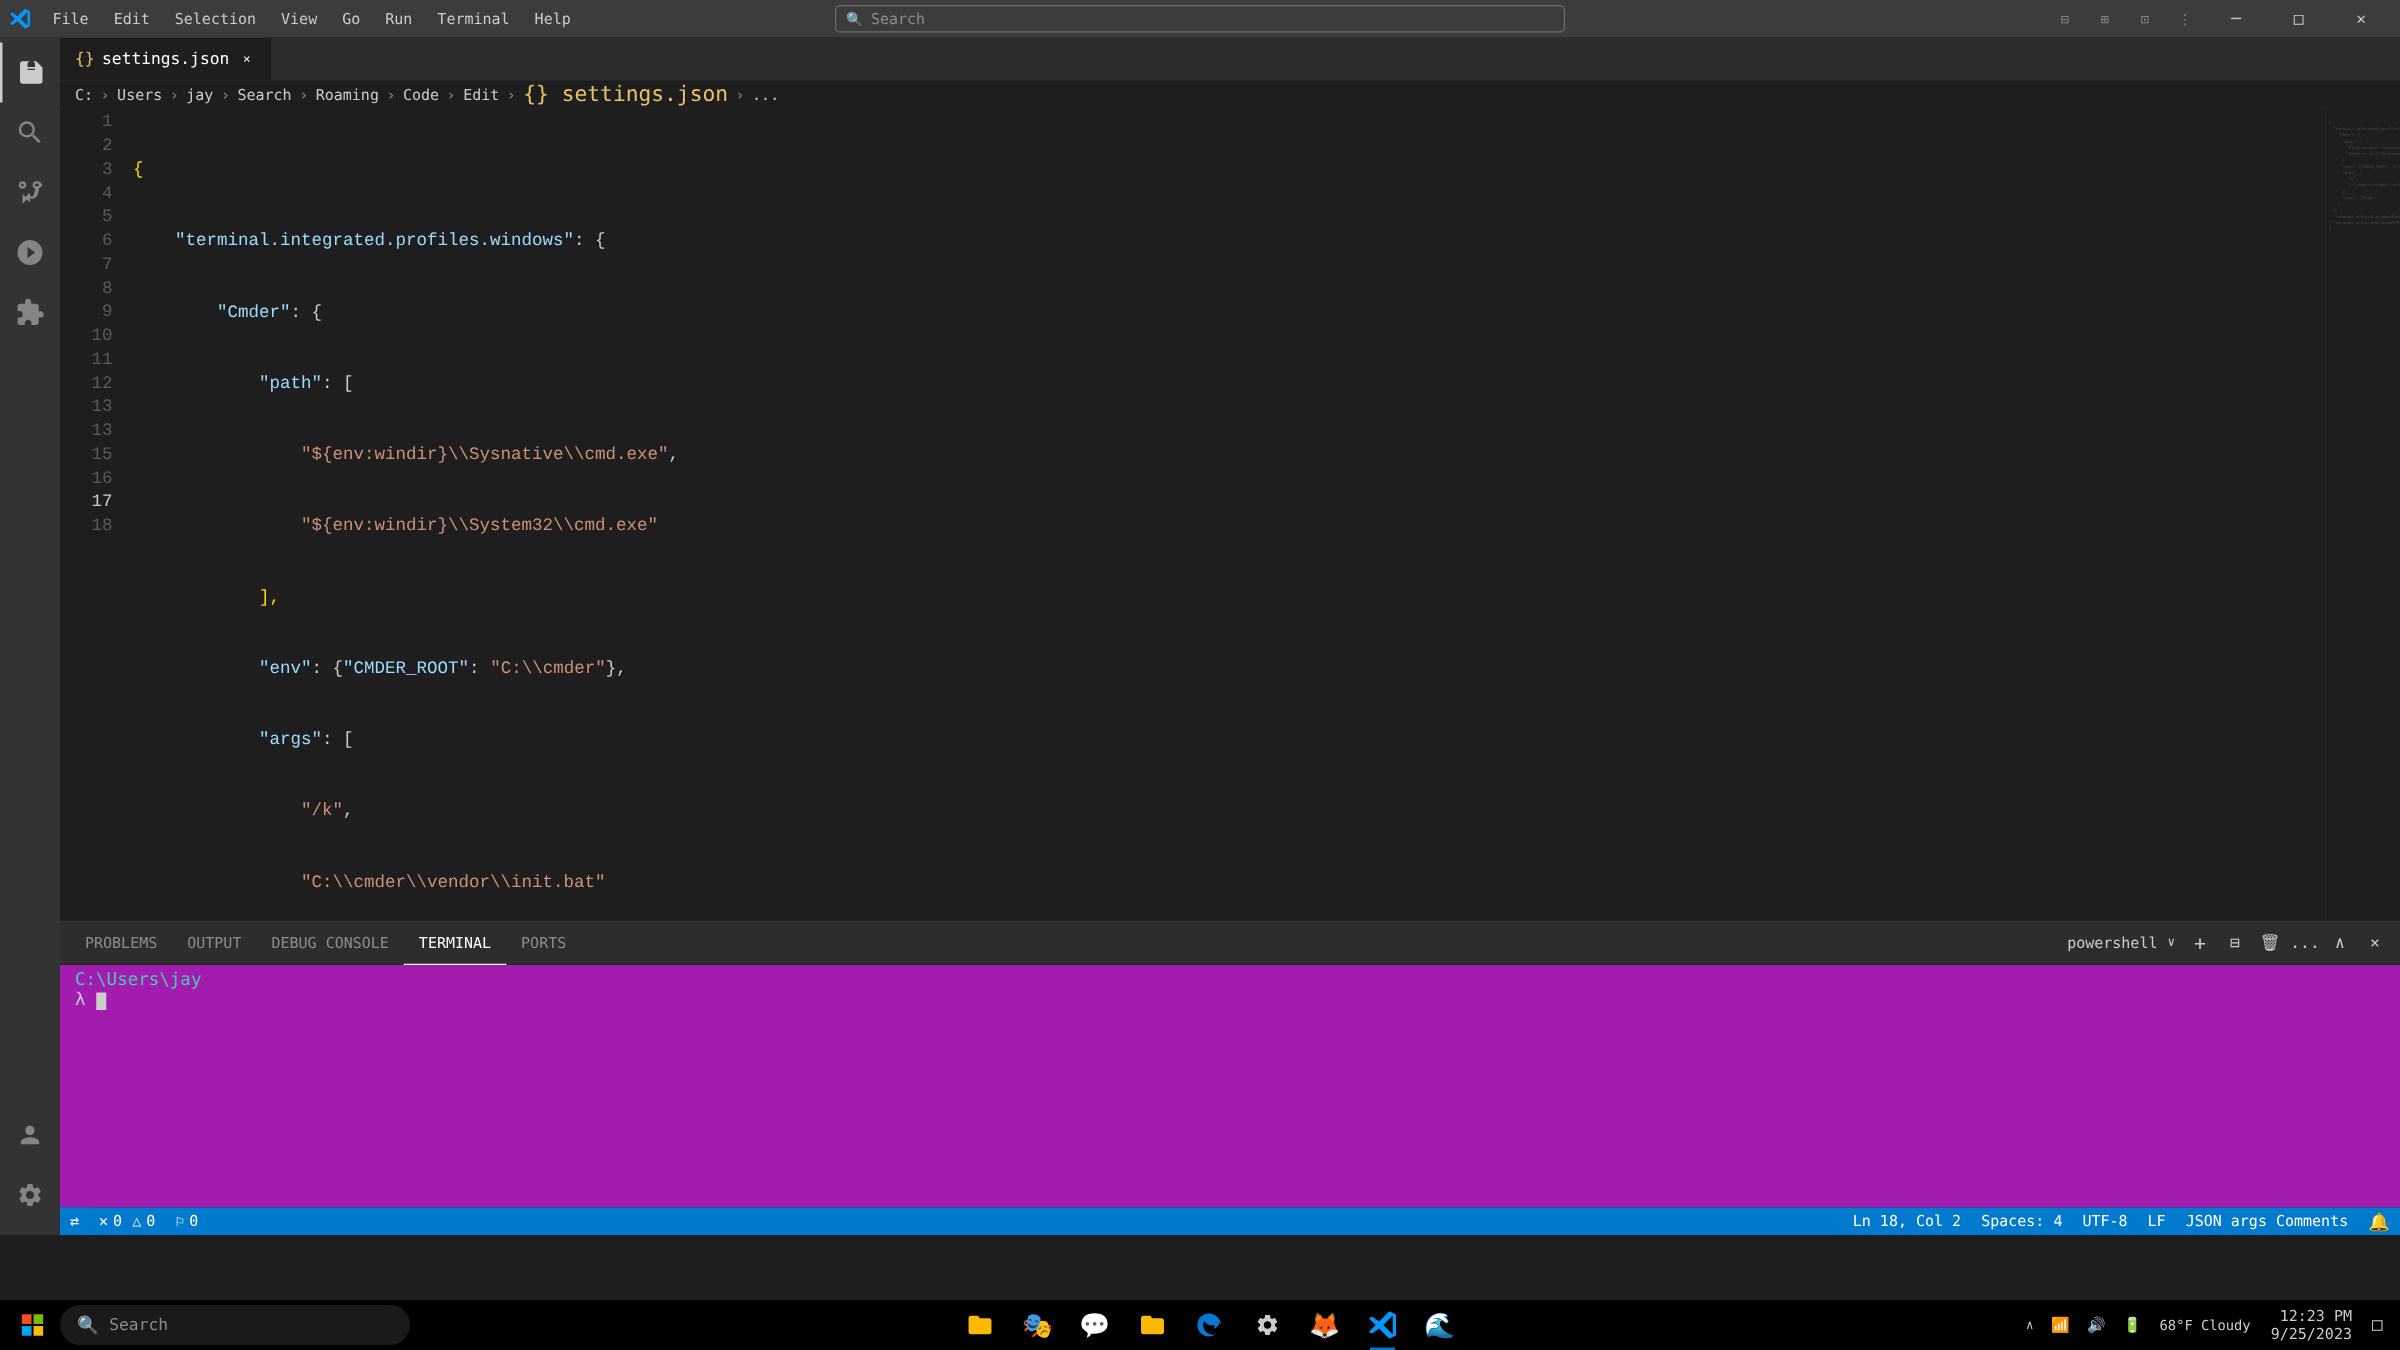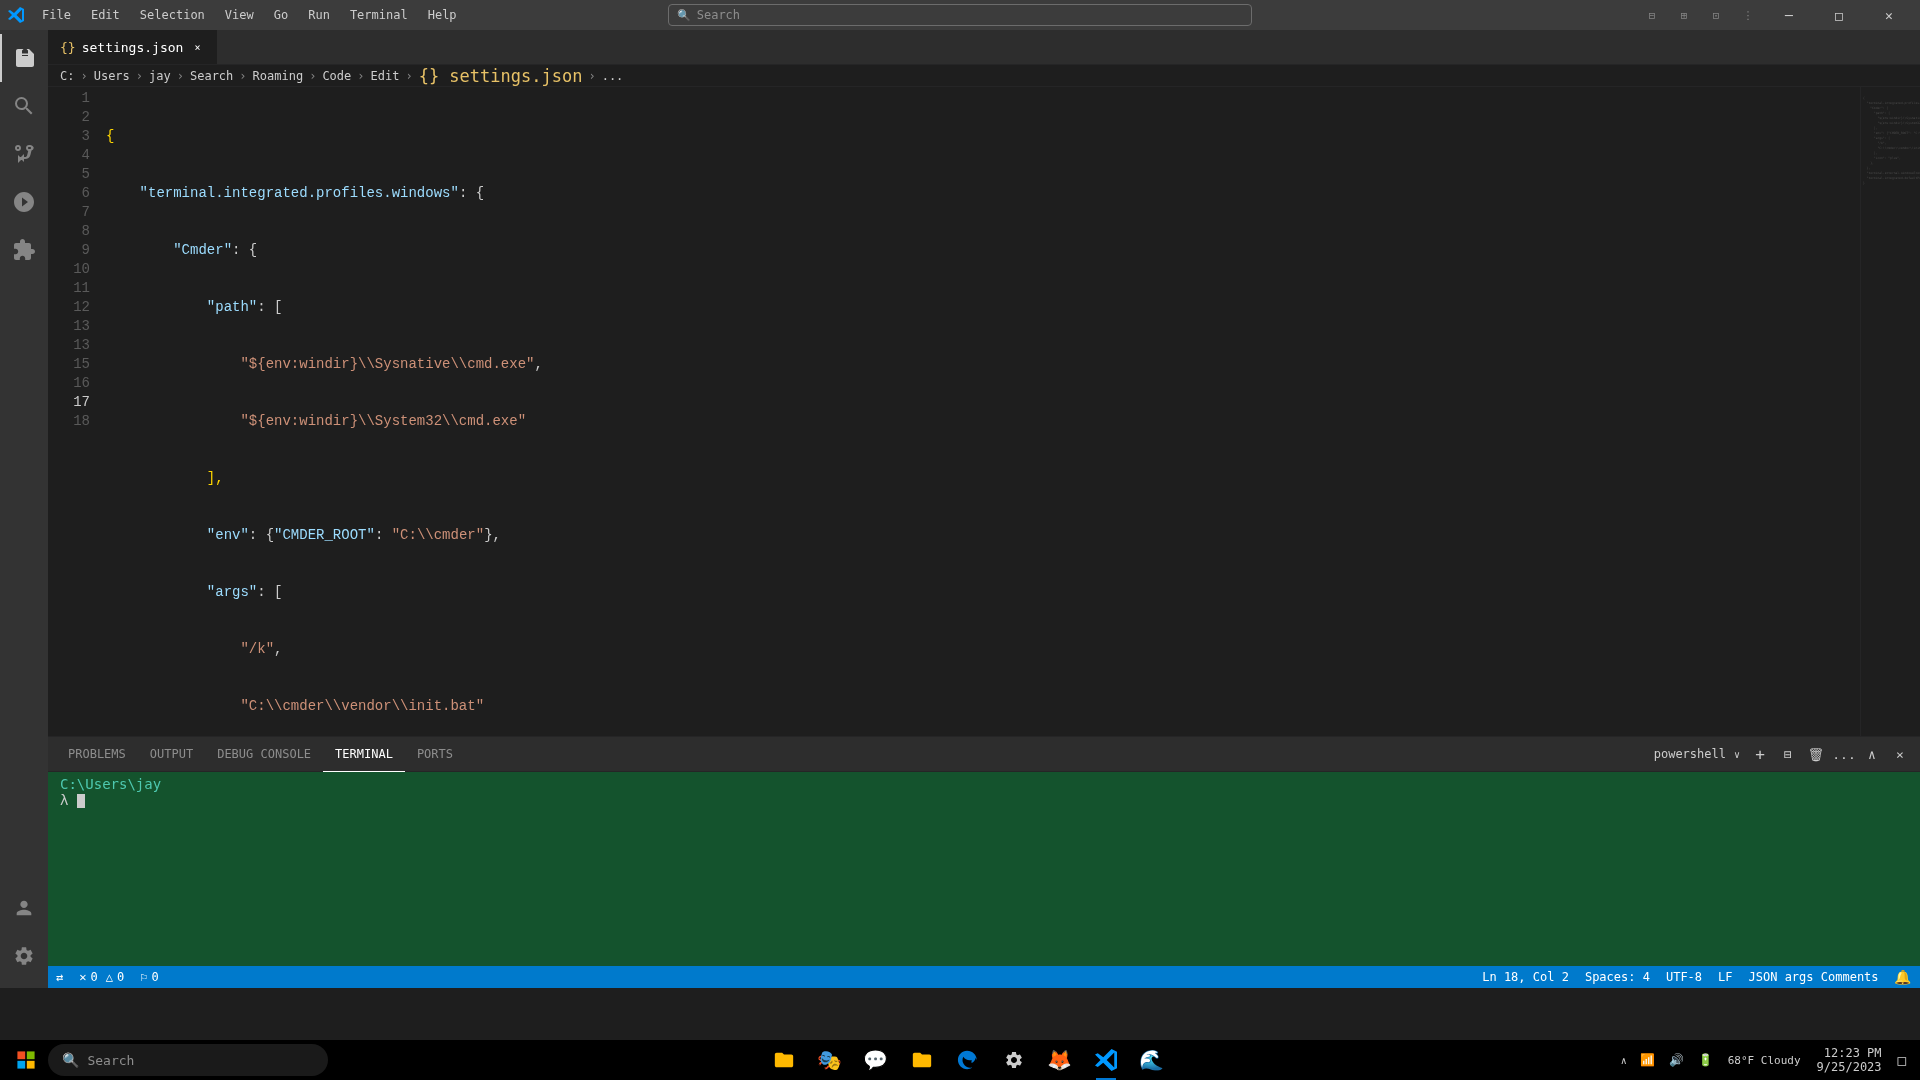--- a/index.html
+++ b/index.html
@@ -228,21 +228,21 @@
       padding: 2px 4px;
       font-size: 2px;
       line-height: 4px;
       color: #5a5a5a;
       white-space: pre;
     }
 
     
     #panel {
       height: 230px;
-      background: #14532d;
+      background: #a21caf;
       border-top: 1px solid #252526;
       display: flex;
       flex-direction: column;
       flex-shrink: 0;
     }
     #panel-tabs {
       height: 35px;
       background: #2d2d2d;
       display: flex;
       align-items: center;

